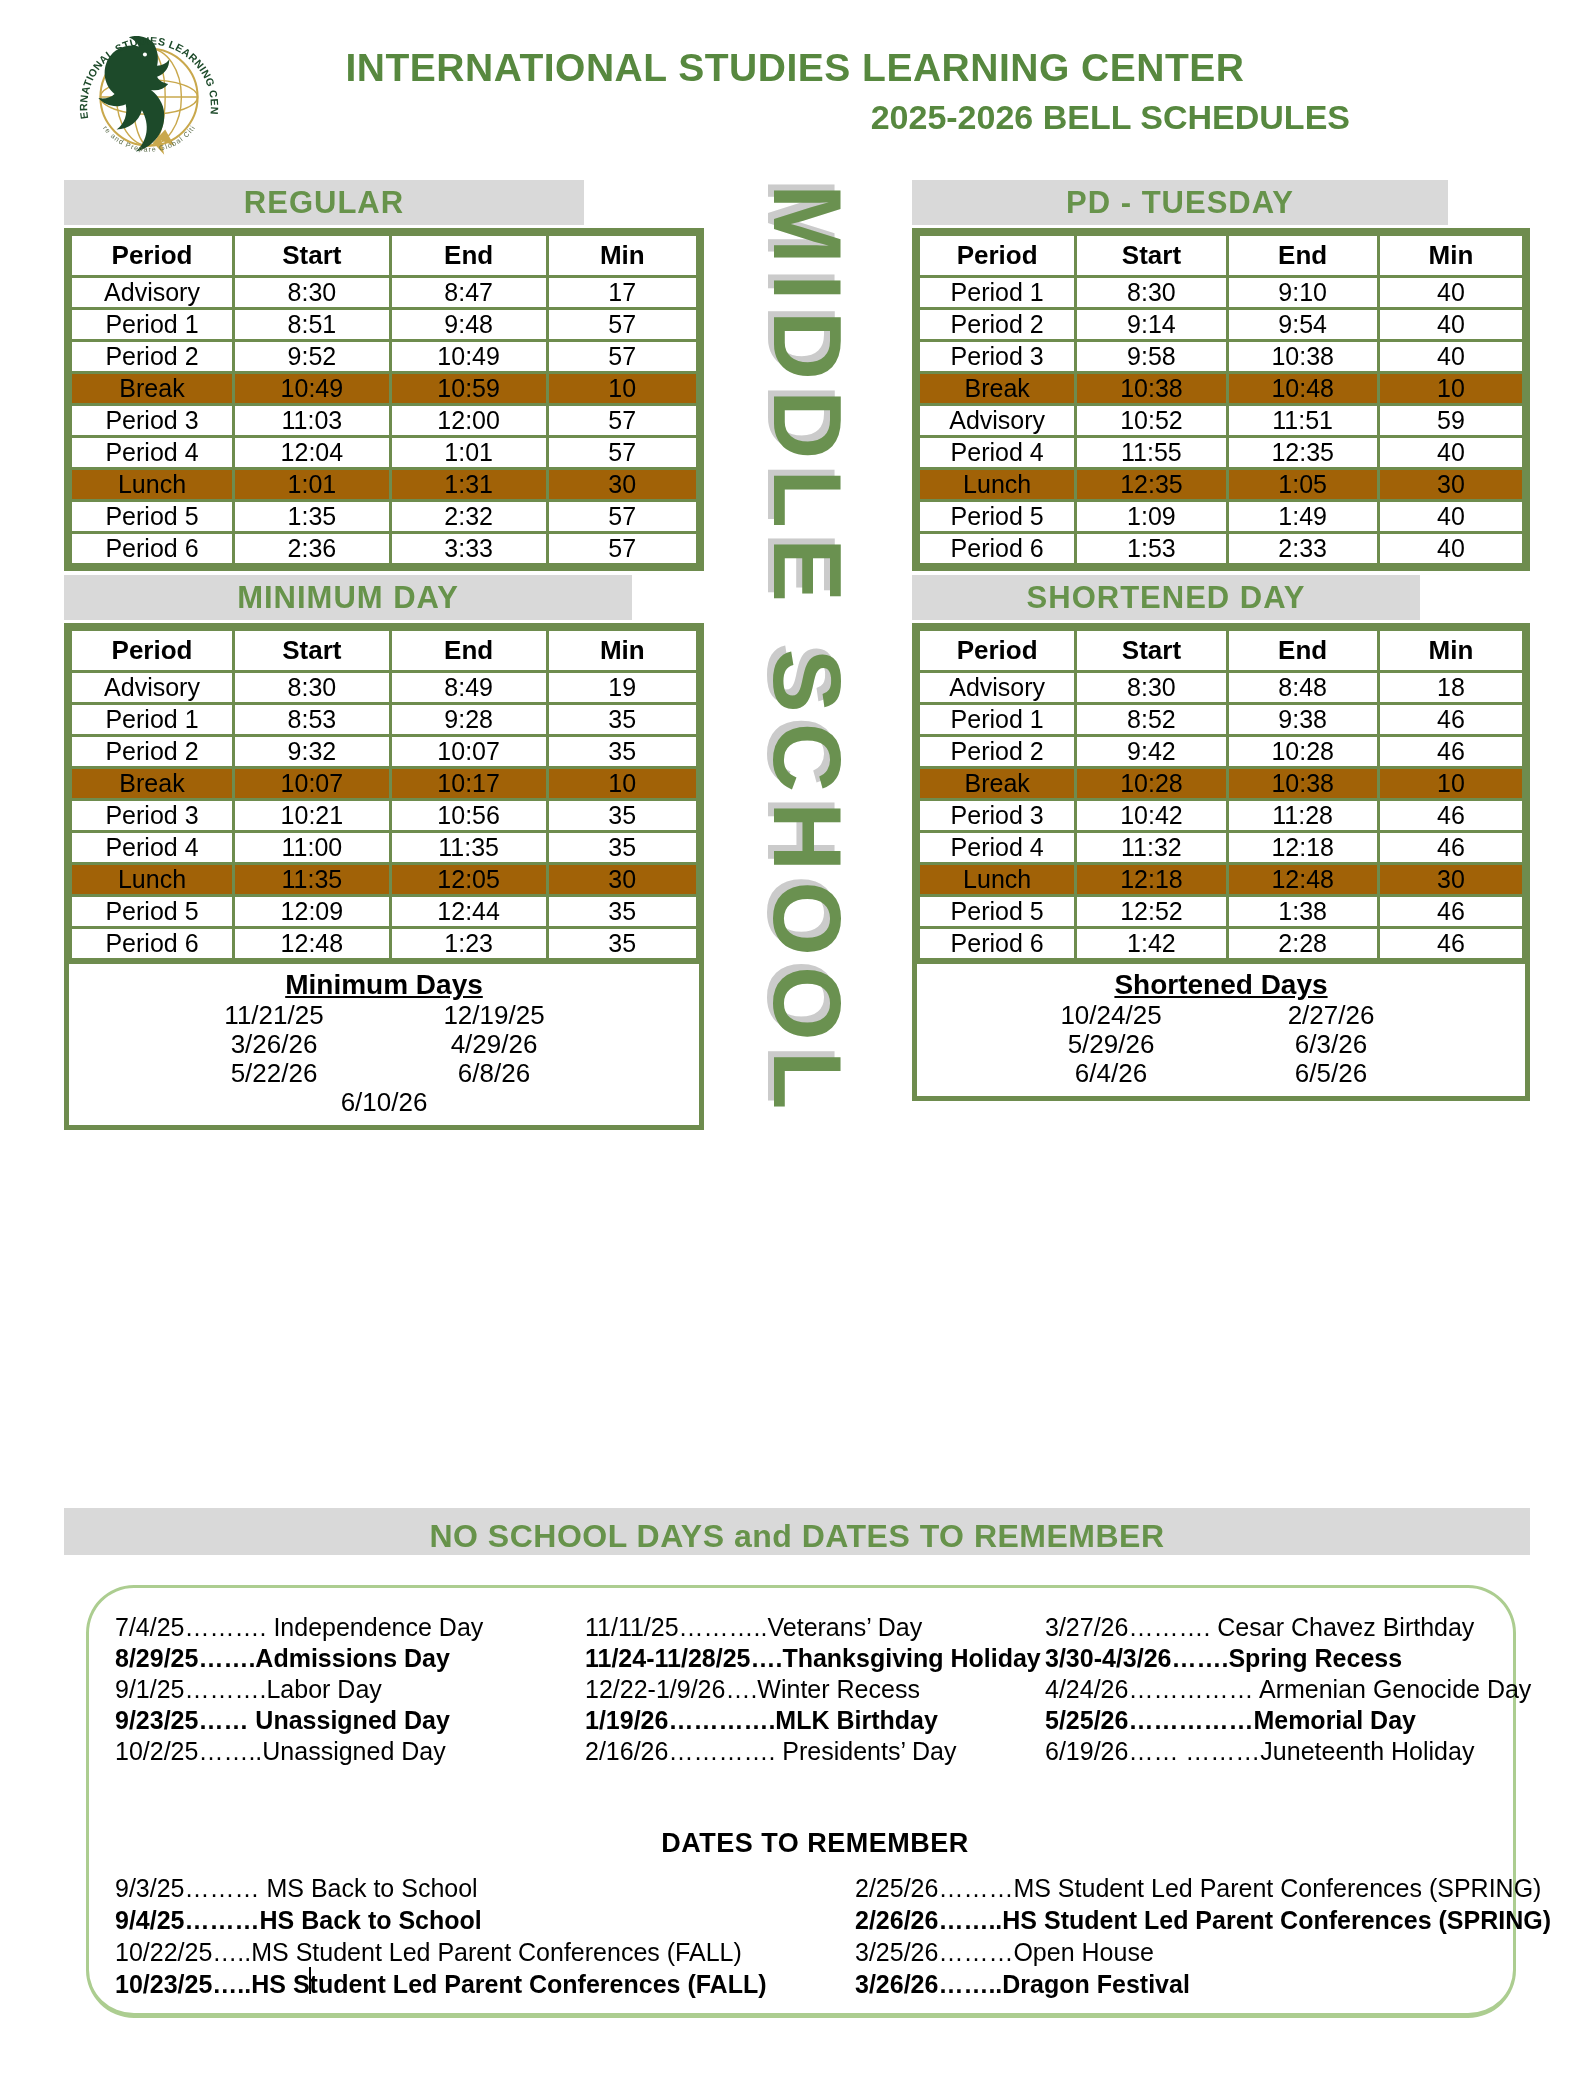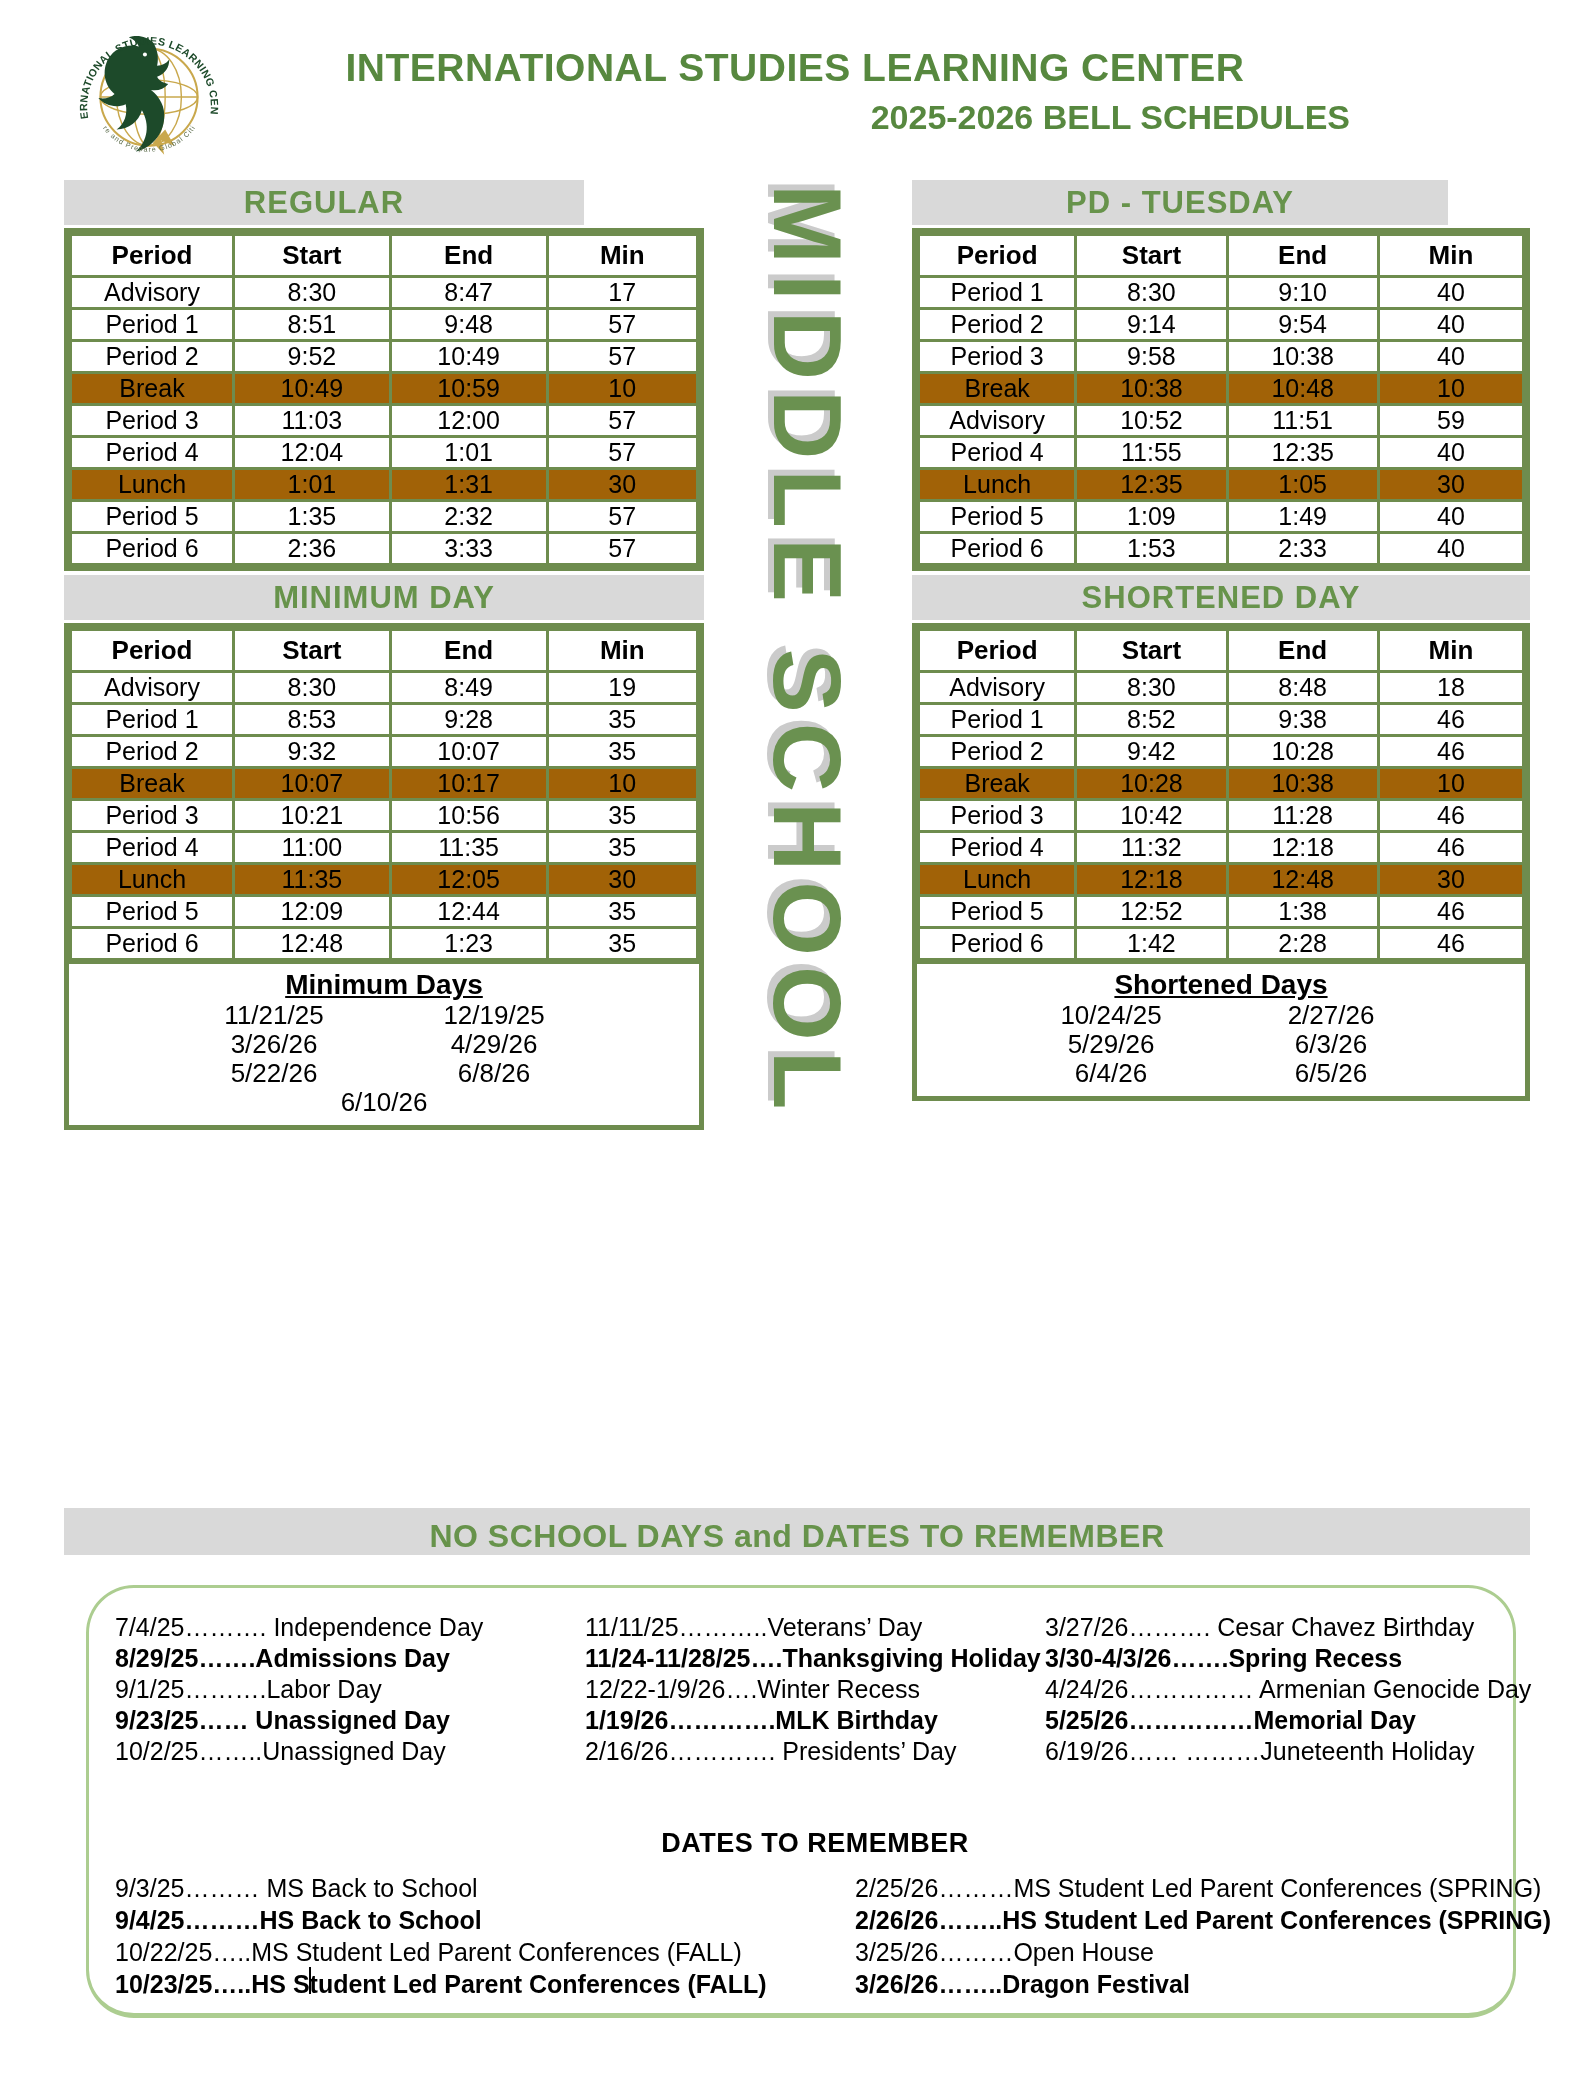--- a/index.html
+++ b/index.html
@@ -17,22 +17,22 @@
   .vertical-title{position:absolute;left:748px;top:184px;height:932px;
       writing-mode:vertical-rl;white-space:nowrap;line-height:118px;
       font-size:96px;font-weight:bold;letter-spacing:10px;text-align:center;
       color:#6a9150;text-shadow:-6px 6px 0 #cbcbcb;}
 
   
   .band{position:absolute;height:45px;background:#d9d9d9;color:#67934b;
         font-size:31px;font-weight:bold;text-align:center;line-height:46px;letter-spacing:1px;}
   .b-reg{left:64px;top:180px;width:520px;}
   .b-pd{left:912px;top:180px;width:536px;}
-  .b-min{left:64px;top:575px;width:640px;text-align:center;}
-  .b-short{left:912px;top:575px;width:618px;}
+  .b-min{left:64px;top:575px;width:568px;text-align:center;}
+  .b-short{left:912px;top:575px;width:508px;}
 
   
   .tframe{position:absolute;border:5px solid #6e8c4e;background:#fff;}
   .f-reg{left:64px;top:228px;width:630px;}
   .f-pd{left:912px;top:228px;width:608px;}
   .f-min{left:64px;top:623px;width:630px;}
   .f-short{left:912px;top:623px;width:608px;}
 
   table.sched{width:100%;border-collapse:collapse;table-layout:fixed;}
   .sched th,.sched td{border:3px solid #6e8c4e;text-align:center;padding:0;color:#000;}

